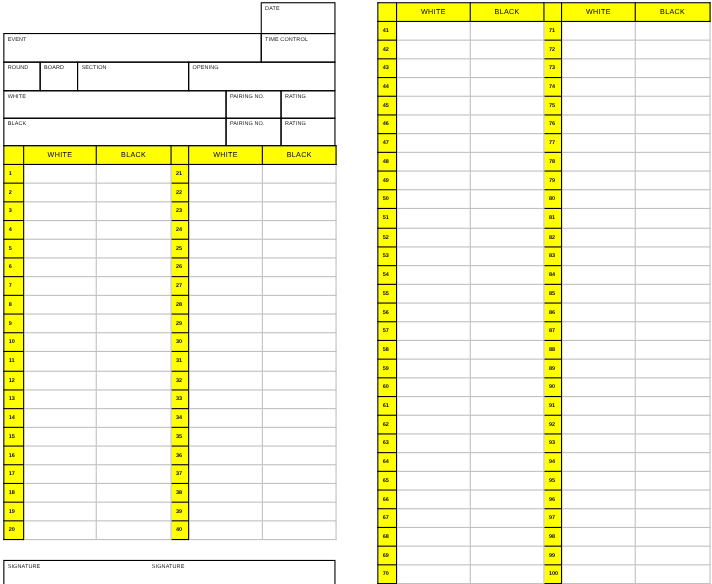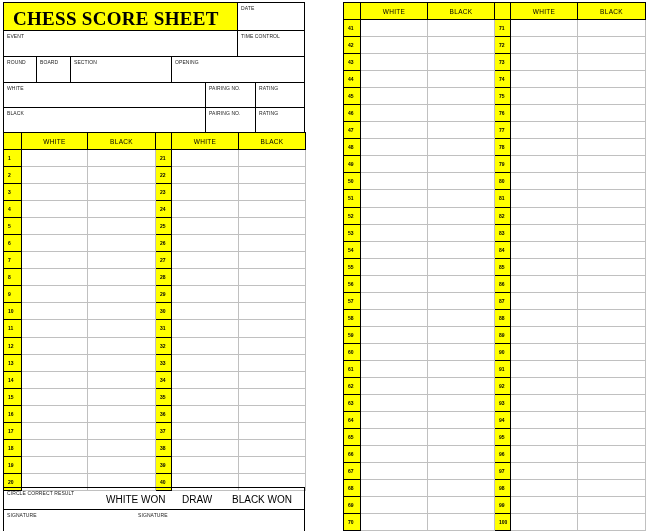--- a/index.html
+++ b/index.html
@@ -18,23 +18,20 @@
   .grid td.num { background: #ffff00; border-left: 1px solid #000; border-right: 1px solid #000; border-top: 1px solid #000; border-bottom: 1px solid #000;
                  font-size: 5px; text-align: left; padding-left: 4px; font-weight: bold; }
   .grid tr.row td { height: 17.05px; }
   .result-text { position: absolute; font-size: 10px; top: 6px; white-space: nowrap; }
 </style>
 </head>
 <body>
 
 <div class="abs" style="left:0;top:0;width:305px;height:531px;">
 
-  <div class="box yellow" style="left:3px;top:2px;width:235px;height:29px;">
-    <span class="title">CHESS SCORE SHEET</span>
-  </div>
   <div class="box" style="left:237px;top:2px;width:68px;height:29px;">
     <span class="lbl">DATE</span>
   </div>
 
   <div class="box" style="left:3px;top:30px;width:235px;height:27px;">
     <span class="lbl">EVENT</span>
   </div>
   <div class="box" style="left:237px;top:30px;width:68px;height:27px;">
     <span class="lbl">TIME CONTROL</span>
   </div>
@@ -248,26 +245,20 @@
           <td class="num">20</td>
           <td></td>
           <td></td>
           <td class="num">40</td>
           <td></td>
           <td></td>
         </tr>
       </tbody>
   </table>
 
-  <div class="box" style="left:3px;top:487px;width:302px;height:23px;">
-    <span class="lbl">CIRCLE CORRECT RESULT</span>
-    <span class="result-text" style="left:102px;">WHITE WON</span>
-    <span class="result-text" style="left:178px;">DRAW</span>
-    <span class="result-text" style="left:228px;">BLACK WON</span>
-  </div>
 
   <div class="box" style="left:3px;top:509px;width:302px;height:24px;">
     <span class="lbl">SIGNATURE</span>
     <span class="lbl" style="left:134px;">SIGNATURE</span>
   </div>
 </div>
 
 <table class="grid" id="tbl-right" style="left:343px;top:2px;width:302px;">
   <colgroup>
       <col style="width:17px">

